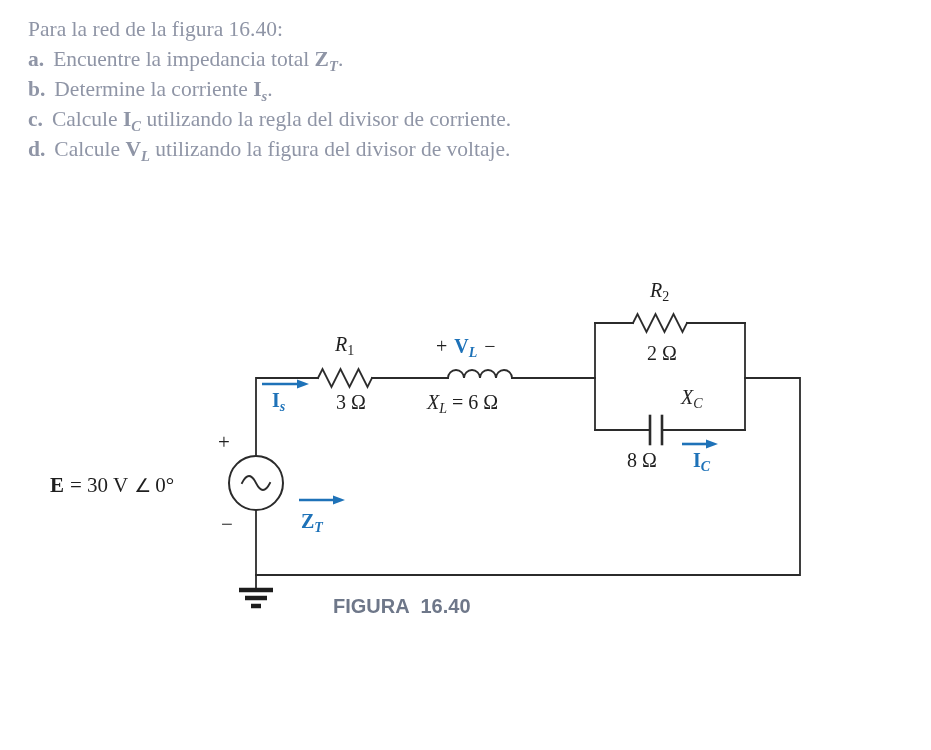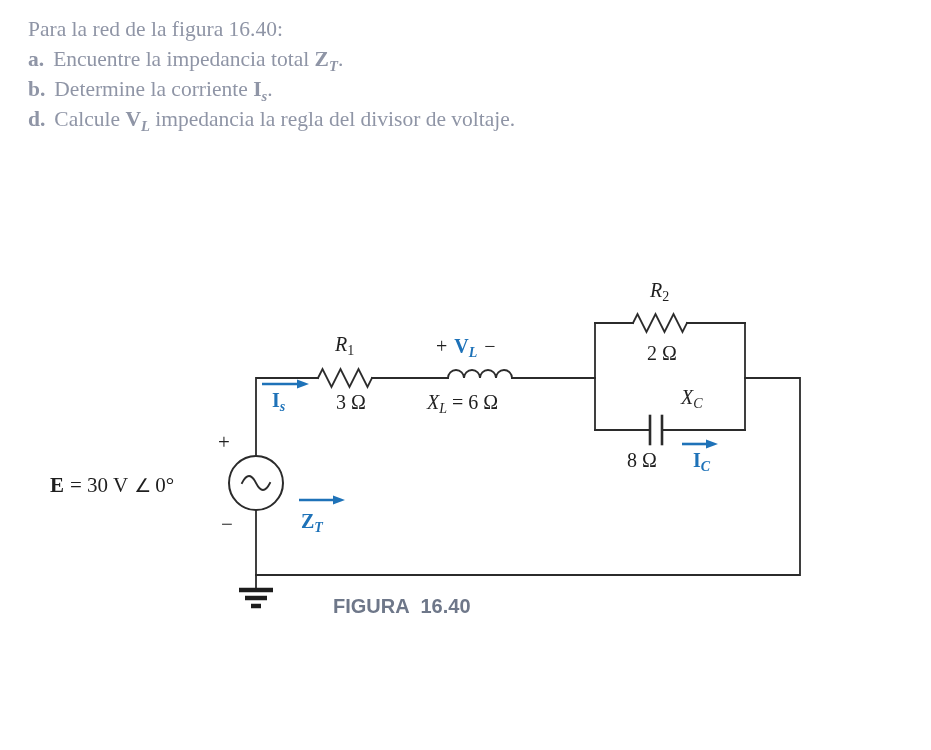--- a/index.html
+++ b/index.html
@@ -32,21 +32,22 @@
 </style>
 </head>
 <body>
 
 <div class="page">
 
   <div class="problem">
     <div class="pline"><span>Para la red de la figura 16.40:</span></div>
     <div class="pline"><span class="plet">a.</span><span>Encuentre la impedancia total </span><span class="vec"><span>Z</span><sub>T</sub></span><span>.</span></div>
     <div class="pline"><span class="plet">b.</span><span>Determine la corriente </span><span class="vec"><span>I</span><sub>s</sub></span><span>.</span></div>
-    <div class="pline"><span class="plet">d.</span><span>Calcule </span><span class="vec"><span>V</span><sub>L</sub></span><span> impedancia la regla del divisor de voltaje.</span></div>
+    <div class="pline"><span class="plet">c.</span><span>Calcule </span><span class="vec"><span>I</span><sub>C</sub></span><span> utilizando la regla del divisor de corriente.</span></div>
+    <div class="pline"><span class="plet">d.</span><span>Calcule </span><span class="vec"><span>V</span><sub>L</sub></span><span> utilizando la figura del divisor de voltaje.</span></div>
   </div>
 
   <svg class="circuit" width="931" height="750" viewBox="0 0 931 750">
 
     <g class="wire">
       <path d="M256,456 L256,378 L318,378"></path>
       <path d="M372,378 L448,378"></path>
       <path d="M512,378 L595,378"></path>
       <path d="M595,323 L595,430"></path>
       <path d="M595,323 L633,323"></path>

